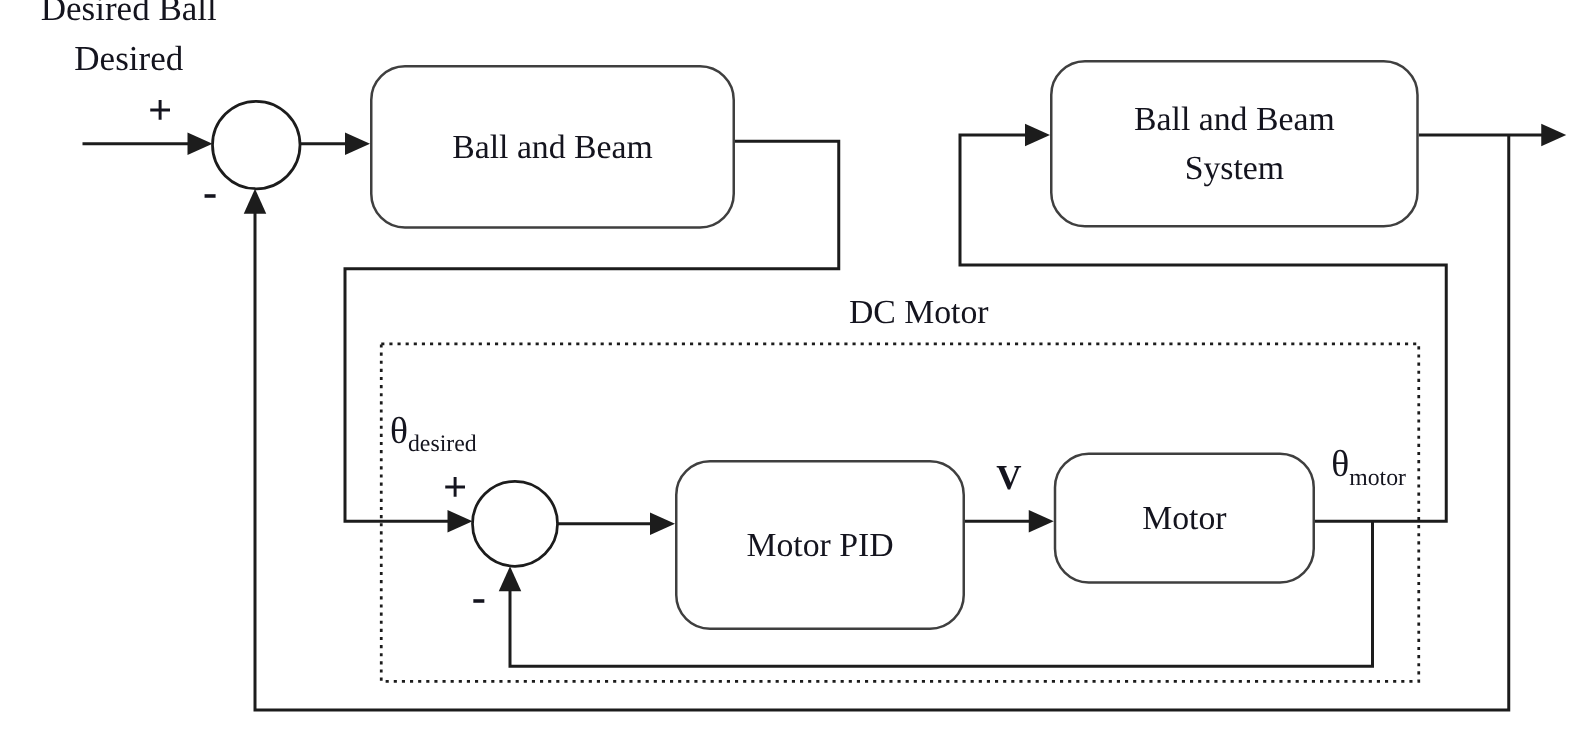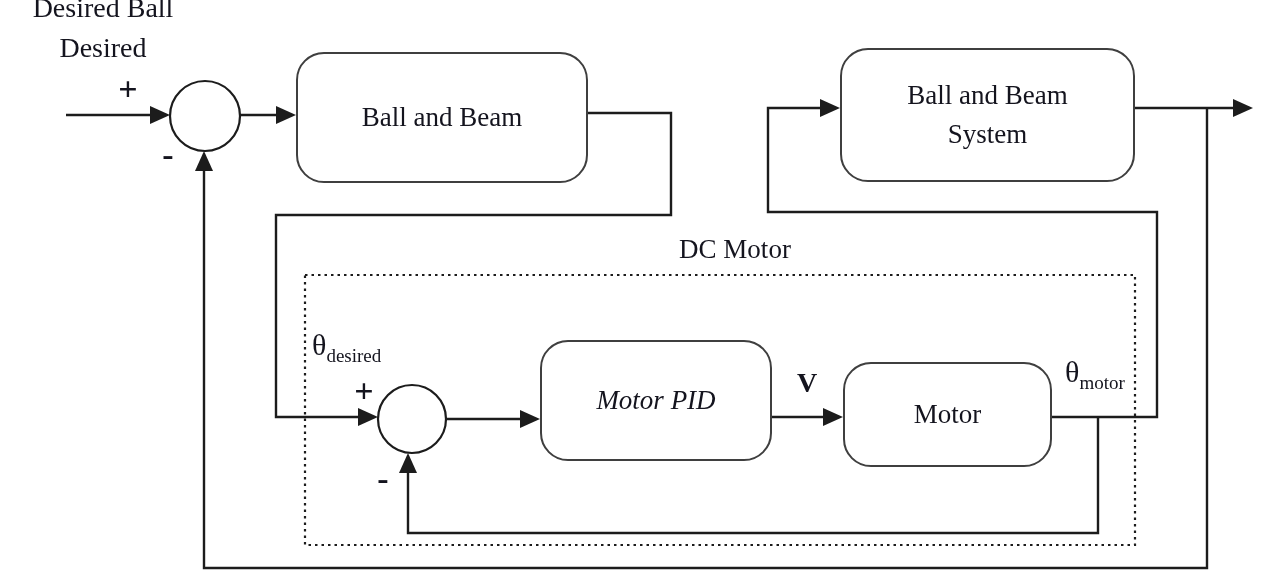--- a/index.html
+++ b/index.html
@@ -75,21 +75,21 @@
 
   <div class="block" style="left:296px;top:52px;width:292px;height:131px;">
     <div>Ball and Beam</div>
   </div>
 
   <div class="block" style="left:840px;top:48px;width:295px;height:134px;">
     <div>Ball and Beam</div>
     <div>System</div>
   </div>
 
-  <div class="block" style="left:540px;top:340px;width:232px;height:121px;font-style:italic;">
+  <div class="block" style="left:540px;top:368px;width:232px;height:136px;">
     <div>Motor PID</div>
   </div>
 
   <div class="block" style="left:843px;top:362px;width:209px;height:105px;">
     <div>Motor</div>
   </div>
 
   <div class="lbl io-label" style="left:8px;top:-12px;">
     <div>Desired Ball</div>
     <div>Desired</div>

